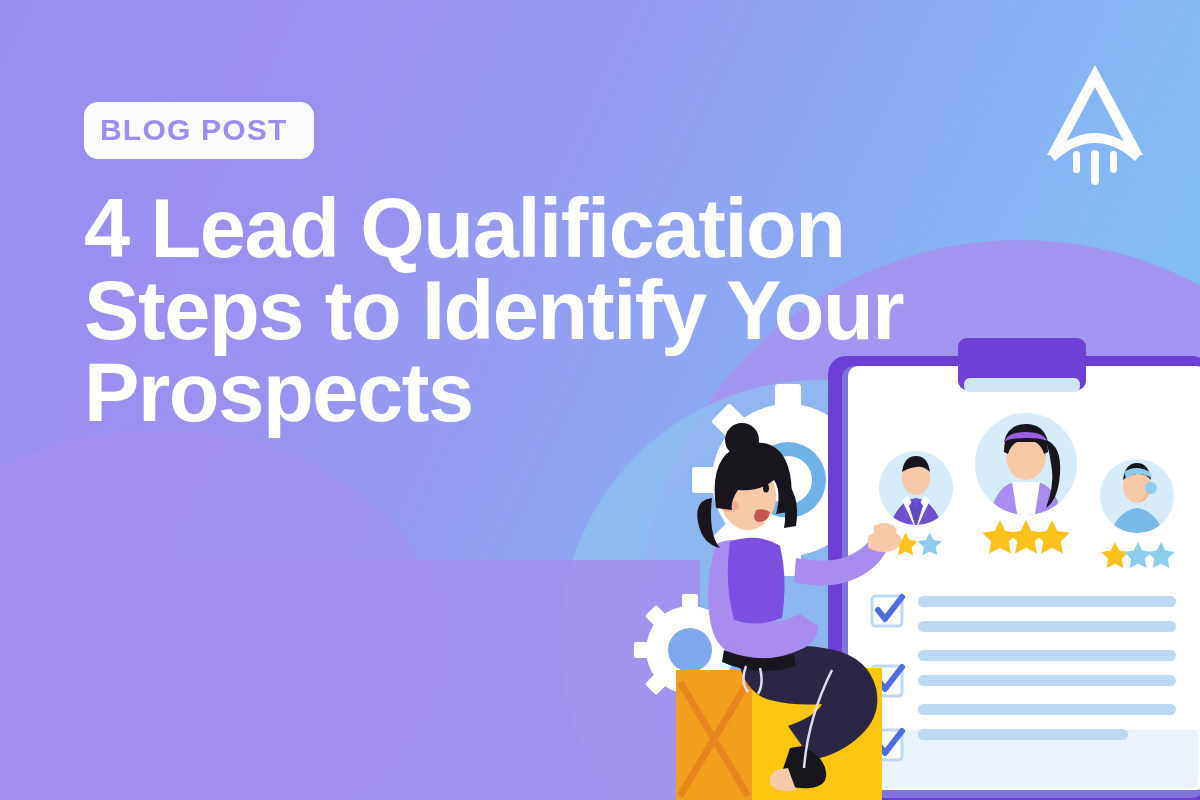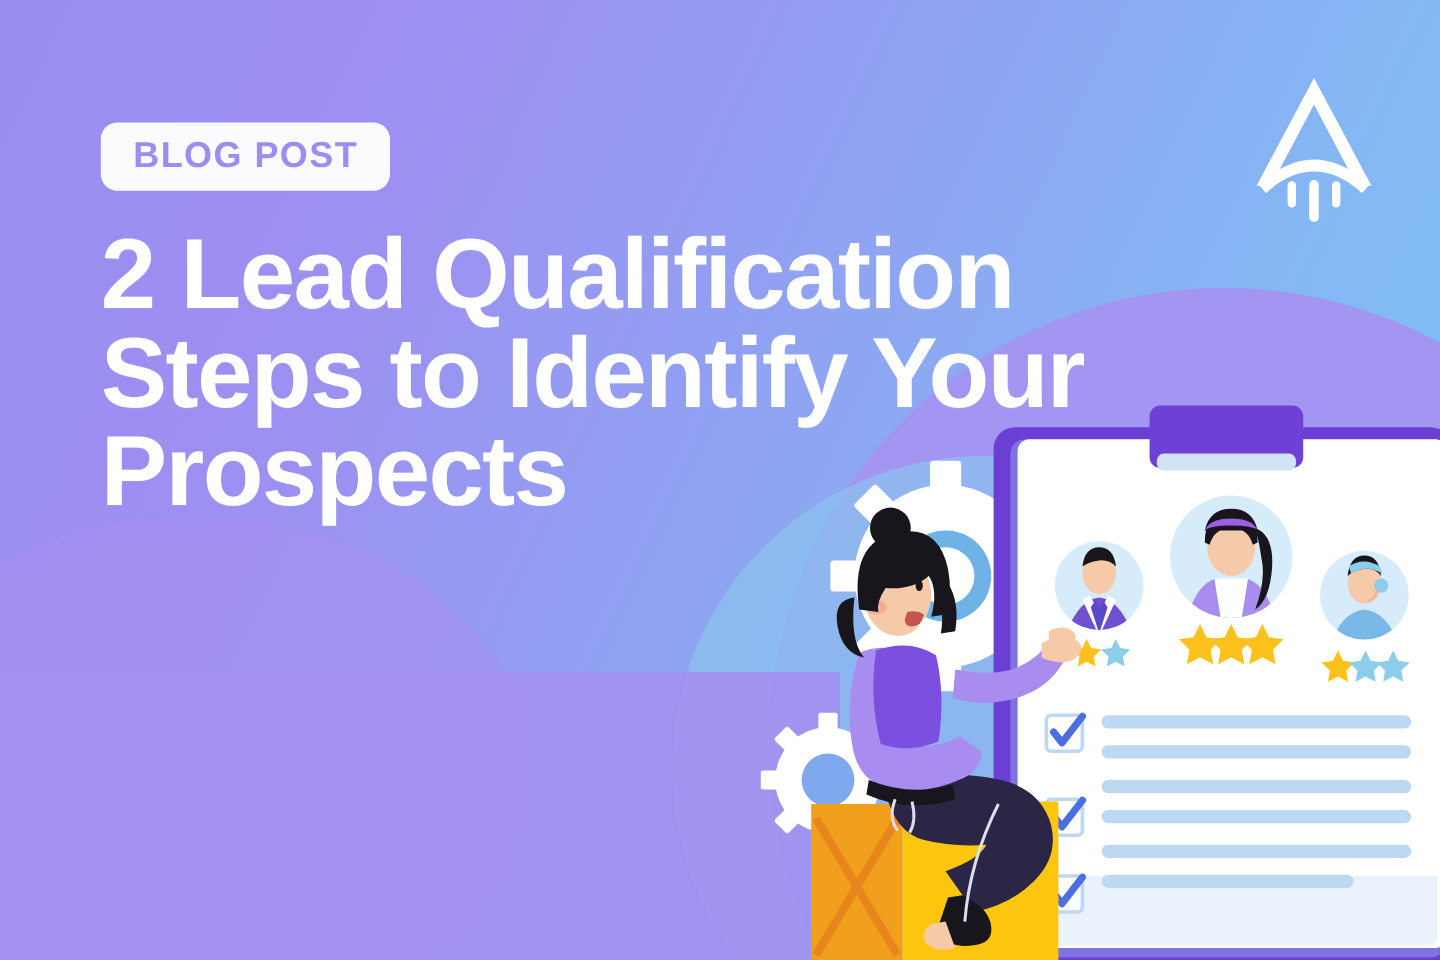--- a/index.html
+++ b/index.html
@@ -39,21 +39,21 @@
     border-radius:50%;background:#a78ff1;opacity:.6;
   }
 
   
   .logo{position:absolute;left:1035;top:55px;width:120px;height:130px;}
 
   
   .badge{
     position:absolute;left:84px;top:102px;
     background:#fbfbfd;border-radius:14px;
-    padding:13px 27px 14px 27px;
+    padding:13px 27px 14px 16px;
     font-size:30px;font-weight:bold;letter-spacing:1.2px;
     color:#9b8ef2;line-height:1;
   }
   .title{
     position:absolute;left:84px;top:188px;width:1010px;
     color:#ffffff;font-size:83px;font-weight:bold;
     line-height:.99;letter-spacing:-1.4px;margin:0;
     text-shadow:0 1px 0 rgba(255,255,255,.05);
   }
   .title span{display:block;}
@@ -80,21 +80,21 @@
     <path d="M60 10 L108 100 L96 100 L60 32 L24 100 L12 100 Z" fill="#ffffff"></path>
     <path d="M14 99 C30 84 46 78 60 78 C74 78 90 84 106 99 L100 106 C86 93 73 88 60 88 C47 88 34 93 20 106 Z" fill="#ffffff"></path>
     <rect x="56" y="95" width="8" height="35" rx="4" fill="#ffffff"></rect>
     <rect x="38" y="96" width="7" height="22" rx="3.5" fill="#ffffff"></rect>
     <rect x="75" y="96" width="7" height="22" rx="3.5" fill="#ffffff"></rect>
   </svg>
 
   <div class="badge">BLOG POST</div>
 
   <h1 class="title">
-    <span>2 Lead Qualification</span>
+    <span>4 Lead Qualification</span>
     <span>Steps to Identify Your</span>
     <span>Prospects</span>
   </h1>
 
 
   <svg class="illus" viewBox="0 0 600 480">
 
     <g transform="translate(168,150)">
       <circle cx="0" cy="0" r="76" fill="#ffffff"></circle>
       <g fill="#ffffff">

